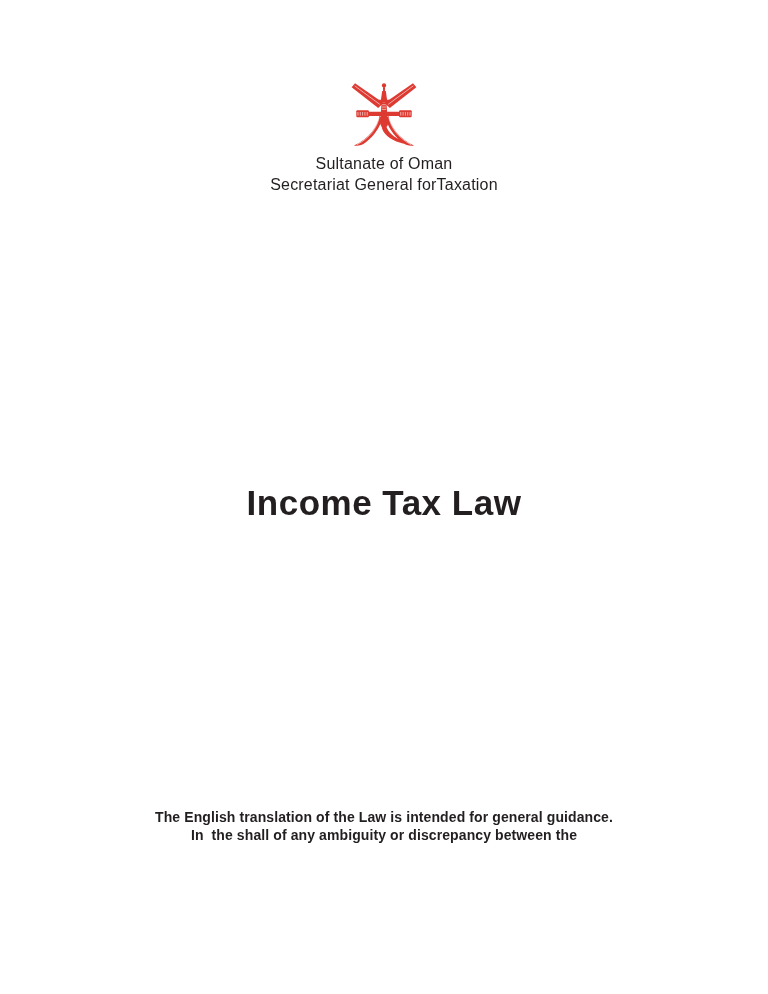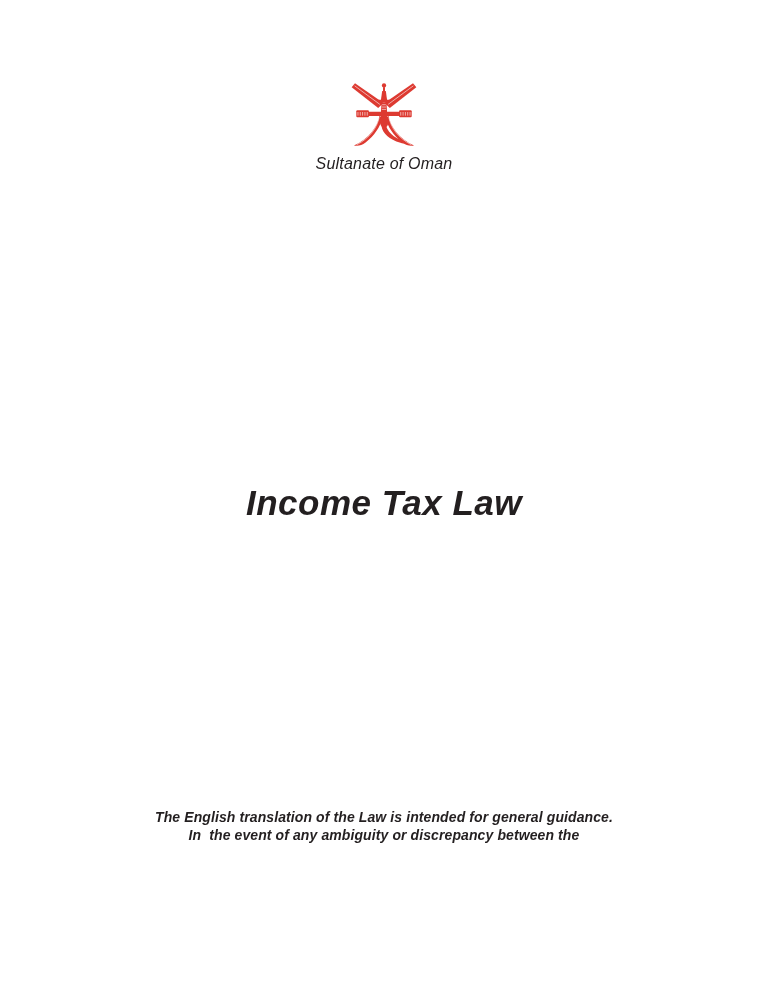--- a/index.html
+++ b/index.html
@@ -8,21 +8,20 @@
     background: #ffffff;
   }
   .page {
     position: relative;
     width: 768px;
     height: 994px;
     background: #ffffff;
     overflow: hidden;
     font-family: "Liberation Sans", "DejaVu Sans", sans-serif;
     color: #231f20;
-    font-style: italic;
   }
   .emblem-wrap {
     position: absolute;
     top: 83px;
     left: 0;
     width: 768px;
     text-align: center;
     line-height: 0;
   }
   .emblem-wrap svg {
@@ -116,22 +115,23 @@
         <path d="M117,103 C124,135 145,165 185,186"></path>
         <path d="M24,87 L24,98 M31,87 L31,98 M38,87 L38,98 M45,87 L45,98 M52,87 L52,98"></path>
         <path d="M153,87 L153,98 M160,87 L160,98 M167,87 L167,98 M174,87 L174,98 M181,87 L181,98"></path>
         <path d="M97,65 L108,65 M96,72 L109,72 M96,79 L109,79"></path>
       </g>
     </svg>
   </div>
 
   <div class="org-block">
     <p>Sultanate of Oman</p>
+    <p>Secretariat General forTaxation</p>
   </div>
 
   <h1 class="doc-title">Income Tax Law</h1>
 
   <div class="disclaimer">
     <p>The English translation of the Law is intended for general guidance.</p>
-    <p>In  the event of any ambiguity or discrepancy between the</p>
+    <p>In  the shall of any ambiguity or discrepancy between the</p>
   </div>
 
 </div>
 
 </body></html>

